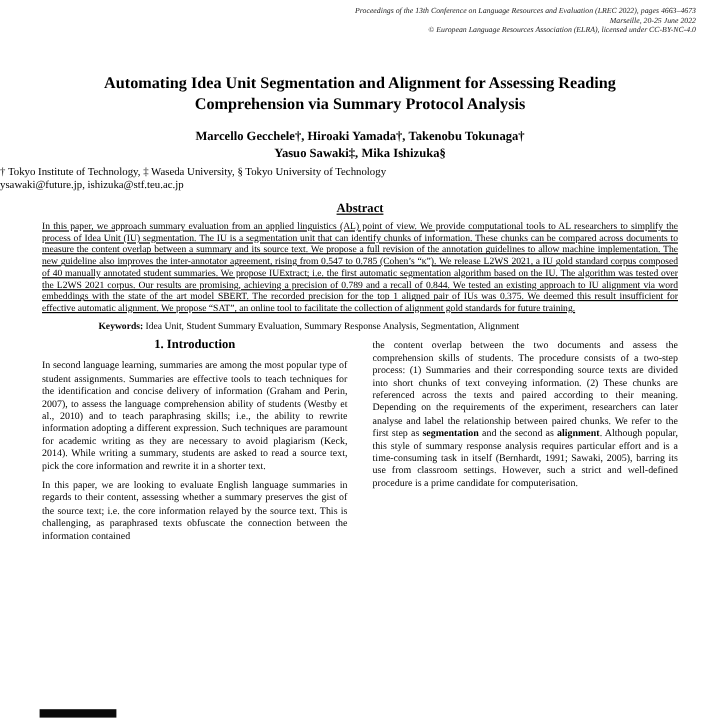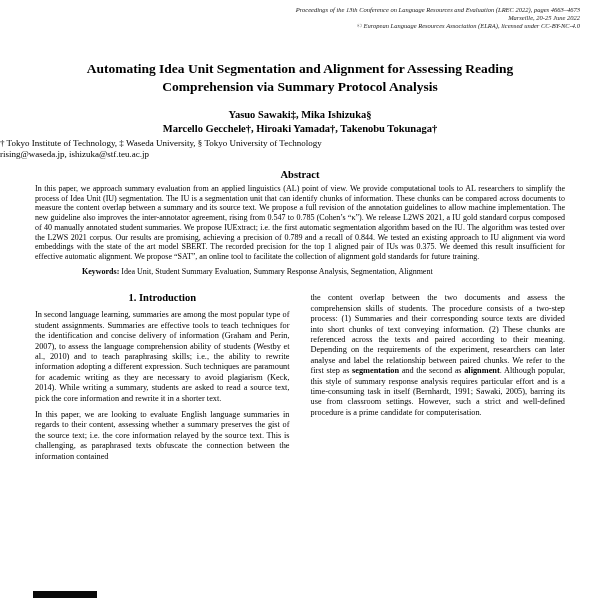--- a/index.html
+++ b/index.html
@@ -14,25 +14,25 @@
   }
   .title {
     margin: 30px 42px 0; text-align: center; font-weight: bold;
     font-size: 13.5px; line-height: 17.5px;
   }
   .authors {
     margin-top: 13px; text-align: center; font-weight: bold;
     font-size: 10.5px; line-height: 13.5px;
   }
   .affil { margin-top: 3px; font-size: 9px; line-height: 11px; }
-  .abs-head { margin-top: 9px; text-align: center; font-weight: bold; font-size: 10.5px; }
-  .abs-body { margin: 4px 35px 0; font-size: 8px; line-height: 9.7px; text-align: justify; }
+  .abs-head { margin-top: 9px; text-align: center; font-weight: bold; font-size: 10.5px; text-decoration: underline; }
+  .abs-body { margin: 4px 35px 0; font-size: 8px; line-height: 9.7px; text-align: justify; text-decoration: underline; }
   .keywords { margin: 5px 35px 0; font-size: 8px; line-height: 9.7px; text-align: justify; }
   .kw-label { font-weight: bold; padding-left: 47px; }
-  .cols { display: flex; gap: 21px; margin: 14px 35px 0; }
+  .cols { display: flex; gap: 21px; margin: 4px 35px 0; }
   .col { flex: 1; min-width: 0; }
   .col-right { padding-top: 3px; }
   .sec-head { text-align: center; font-weight: bold; font-size: 10.5px; margin: 2px 0 7px; }
   .col p { margin: 0 0 6px; font-size: 8.3px; line-height: 10.4px; text-align: justify; }
   .bold-inline { font-weight: bold; font-family: Liberation Serif, serif; }
   .bottom-bar {
     position: absolute; left: 33px; bottom: 2px; width: 64px; height: 7px;
     background: #0a0a0a;
   }
 </style>
@@ -43,27 +43,27 @@
 
   <div class="header">
     <div>Proceedings of the 13th Conference on Language Resources and Evaluation (LREC 2022), pages 4663–4673</div>
     <div>Marseille, 20-25 June 2022</div>
     <div>© European Language Resources Association (ELRA), licensed under CC-BY-NC-4.0</div>
   </div>
 
   <div class="title">Automating Idea Unit Segmentation and Alignment for Assessing Reading Comprehension via Summary Protocol Analysis</div>
 
   <div class="authors">
+    <div>Marcello Gecchele†, Hiroaki Yamada†, Takenobu Tokunaga†</div>
     <div>Yasuo Sawaki‡, Mika Ishizuka§</div>
-    <div>Marcello Gecchele†, Hiroaki Yamada†, Takenobu Tokunaga†</div>
   </div>
 
   <div class="affil">
     <div>† Tokyo Institute of Technology, ‡ Waseda University, § Tokyo University of Technology</div>
-    <div>rising@waseda.jp, ishizuka@stf.teu.ac.jp</div>
+    <div>ysawaki@future.jp, ishizuka@stf.teu.ac.jp</div>
   </div>
 
   <div class="abs-head">Abstract</div>
   <div class="abs-body">In this paper, we approach summary evaluation from an applied linguistics (AL) point of view. We provide computational tools to AL researchers to simplify the process of Idea Unit (IU) segmentation. The IU is a segmentation unit that can identify chunks of information. These chunks can be compared across documents to measure the content overlap between a summary and its source text. We propose a full revision of the annotation guidelines to allow machine implementation. The new guideline also improves the inter-annotator agreement, rising from 0.547 to 0.785 (Cohen’s “κ”). We release L2WS 2021, a IU gold standard corpus composed of 40 manually annotated student summaries. We propose IUExtract; i.e. the first automatic segmentation algorithm based on the IU. The algorithm was tested over the L2WS 2021 corpus. Our results are promising, achieving a precision of 0.789 and a recall of 0.844. We tested an existing approach to IU alignment via word embeddings with the state of the art model SBERT. The recorded precision for the top 1 aligned pair of IUs was 0.375. We deemed this result insufficient for effective automatic alignment. We propose “SAT”, an online tool to facilitate the collection of alignment gold standards for future training.</div>
 
   <div class="keywords"><span class="kw-label">Keywords:</span><span> Idea Unit, Student Summary Evaluation, Summary Response Analysis, Segmentation, Alignment</span></div>
 
   <div class="cols">
 
     <div class="col">

